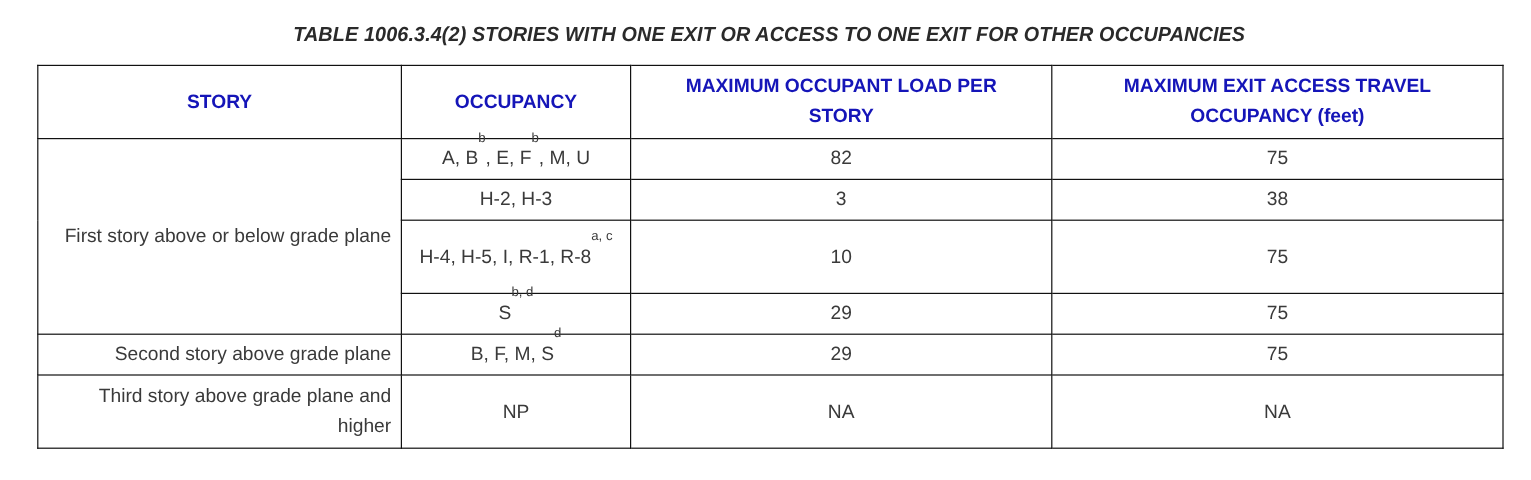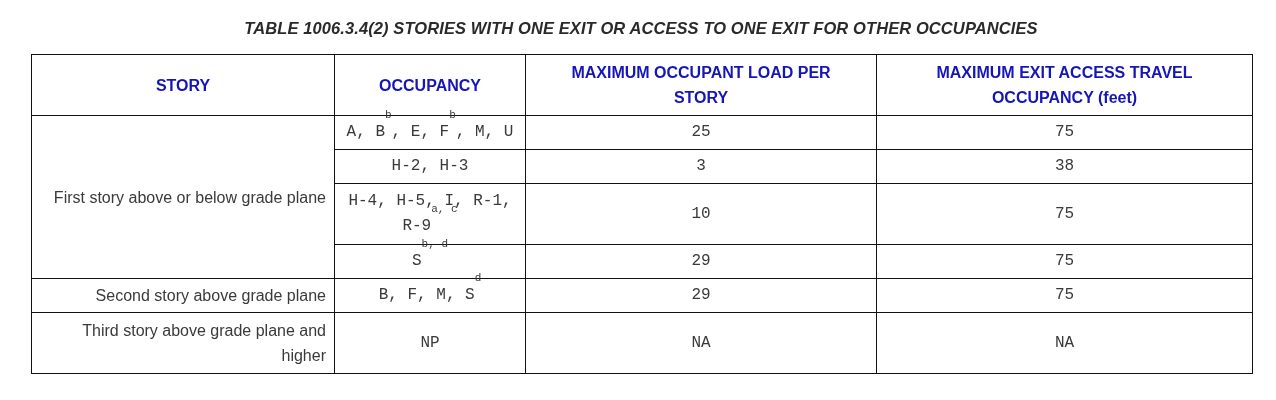--- a/index.html
+++ b/index.html
@@ -52,21 +52,20 @@
       height: 60px;
       font-size: 16px;
     }
     td.story {
       text-align: right;
       padding-left: 19px;
       padding-right: 14px;
     }
     td.center {
       text-align: center;
-      font-family: Liberation Mono, monospace;
     }
     sup {
       font-size: 11px;
       vertical-align: top;
       position: relative;
       top: -5px;
       line-height: 0;
     }
     .r1 td { height: 33px; }
     .r2 td { height: 33px; }
@@ -103,30 +102,30 @@
         <span>MAXIMUM EXIT ACCESS TRAVEL</span><br>
         <span>OCCUPANCY</span>
         <span style="font-weight:bold">(feet)</span>
       </th>
     </tr>
   </thead>
   <tbody>
     <tr class="r1">
       <td class="story" rowspan="4">First story above or below grade plane</td>
       <td class="center"><span>A, B</span><sup>b</sup><span>, E, F</span><sup>b</sup><span>, M, U</span></td>
-      <td class="center">25</td>
+      <td class="center">82</td>
       <td class="center">75</td>
     </tr>
     <tr class="r2">
       <td class="center">H-2, H-3</td>
       <td class="center">3</td>
       <td class="center">38</td>
     </tr>
     <tr class="r3">
-      <td class="center occ3"><span>H-4, H-5, I, R-1, R-9</span><sup>a, c</sup></td>
+      <td class="center occ3"><span>H-4, H-5, I, R-1, R-8</span><sup>a, c</sup></td>
       <td class="center">10</td>
       <td class="center">75</td>
     </tr>
     <tr class="r4">
       <td class="center"><span>S</span><sup>b, d</sup></td>
       <td class="center">29</td>
       <td class="center">75</td>
     </tr>
     <tr class="r5">
       <td class="story">Second story above grade plane</td>

